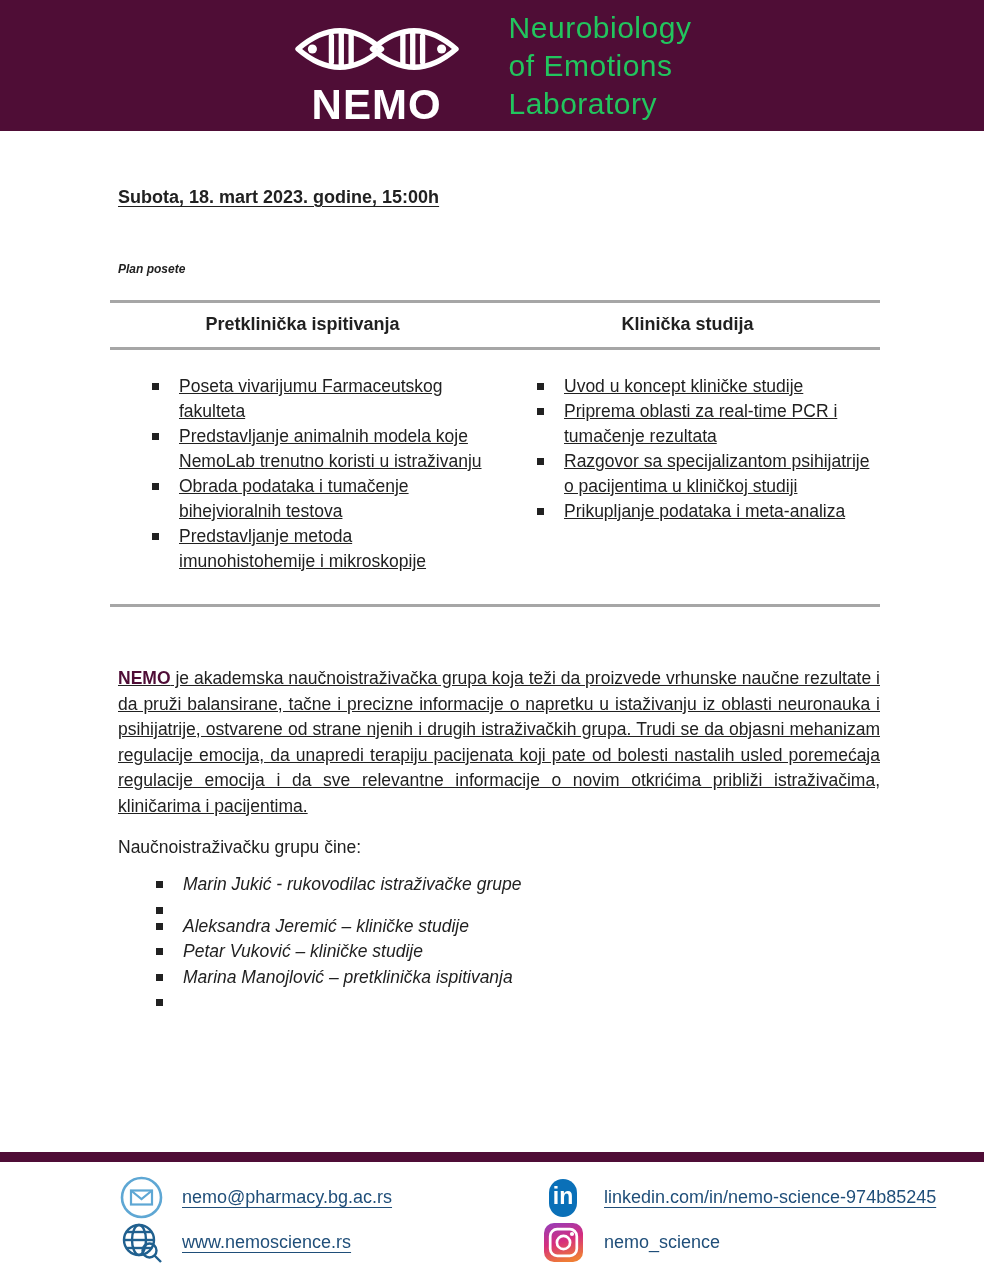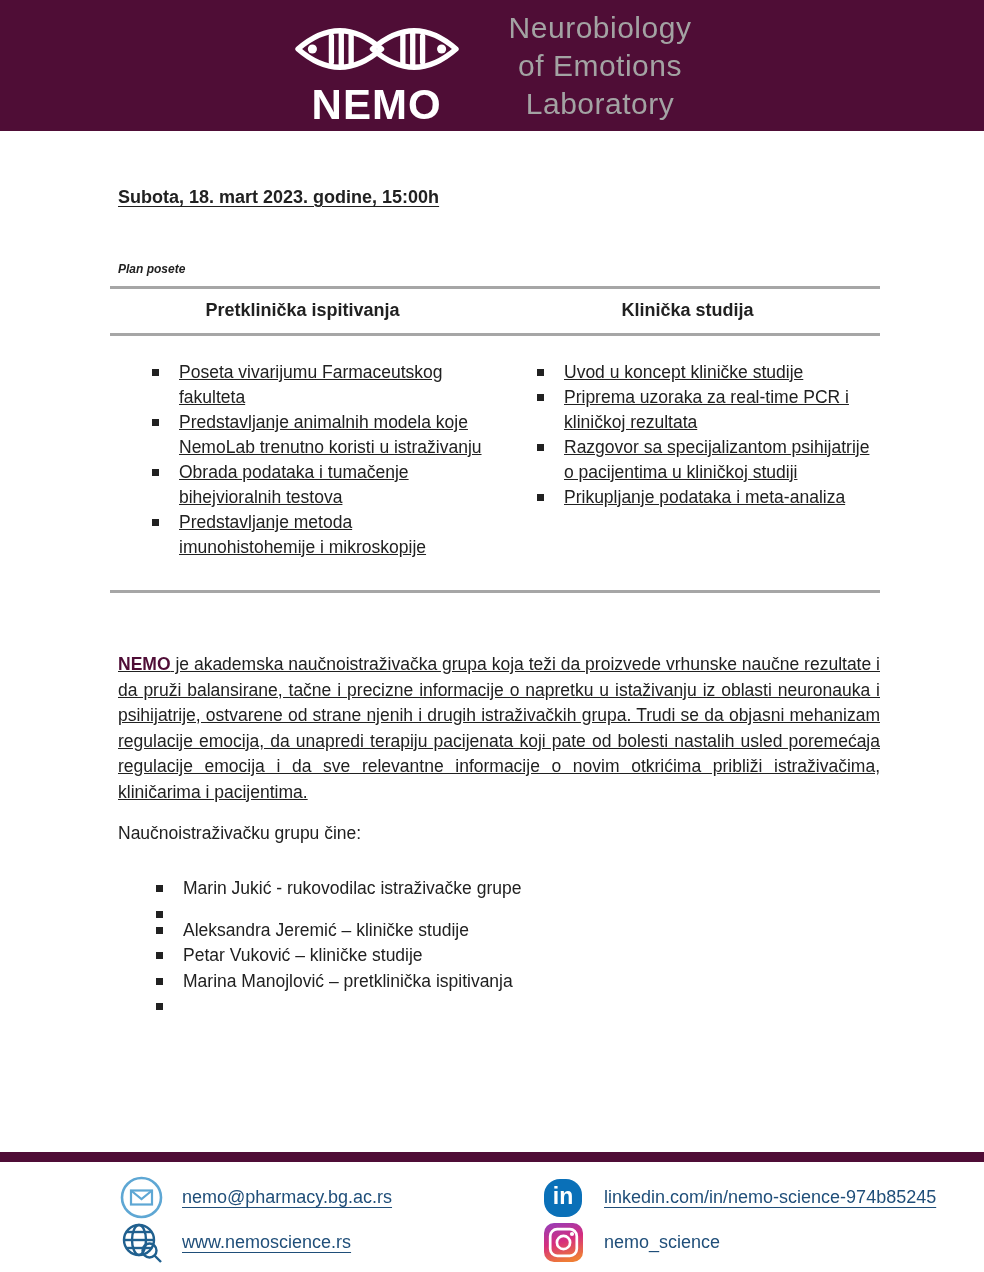--- a/index.html
+++ b/index.html
@@ -29,45 +29,45 @@
   .logo-block svg { display: block; }
   .logo-word {
     color: #ffffff;
     font-size: 42px;
     font-weight: 700;
     letter-spacing: 1px;
     line-height: 40px;
     margin-top: -2px;
   }
   .lab-name {
-    color: #a3a3a3;
+    color: #22c55e;
     font-size: 30px;
     font-weight: 400;
-    text-align: center;
+    text-align: left;
     line-height: 38px;
     letter-spacing: 0.5px;
   }
 
   
   .main { padding: 0 104px 0 118px; }
   .date-line {
     margin-top: 56px;
     font-size: 18px;
     font-weight: 700;
     text-decoration: underline;
     text-underline-offset: 3px;
   }
   .plan-title {
     margin-top: 54px;
     font-size: 12px;
     font-weight: 700;
     font-style: italic;
   }
 
-  .plan-table { margin: 10px 0 0 -8px; width: 770px; border-top: 3px solid #a6a6a6; }
+  .plan-table { margin: 24px 0 0 -8px; width: 770px; border-top: 3px solid #a6a6a6; }
   .thead { display: flex; border-bottom: 3px solid #a6a6a6; padding: 11px 0 12px; }
   .th { width: 50%; text-align: center; font-size: 18px; font-weight: 700; }
   .tbody { display: flex; padding: 24px 0 30px; text-decoration: underline; }
   .tcell { width: 50%; }
 
   ul.bullets { list-style: none; }
   .tcell ul.bullets { padding: 0 8px 0 42px; }
   ul.bullets li {
     display: flex;
     font-size: 17.5px;
@@ -82,42 +82,42 @@
 
   .about {
     margin-top: 59px;
     font-size: 17.5px;
     line-height: 25.5px;
     text-align: justify;
     text-decoration: underline;
   }
   .nemo-word { color: #4f0d36; font-weight: 700; }
   .team-intro { margin-top: 18px; font-size: 17.5px; }
-  ul.team { list-style: none; margin-top: 32px; padding-left: 38px; }
+  ul.team { list-style: none; margin-top: 14px; padding-left: 38px; font-style: italic; }
   ul.team li { display: flex; font-size: 17.5px; line-height: 25.5px; }
   ul.team .sq { margin-top: 9px; }
 
   
   .footer { position: absolute; left: 0; right: 0; bottom: 0; }
   .footer-bar { height: 10px; background: #4f0d36; }
   .contacts { display: flex; padding: 13px 0 7px 116px; }
   .contact-col { display: flex; flex-direction: column; }
   .contact-col.left { width: 422px; }
   .contact-row { display: flex; align-items: center; height: 45px; }
   .icon-cell { width: 50px; display: flex; align-items: center; justify-content: center; flex: none; }
   .contact-link {
     margin-left: 16px;
     font-size: 18px;
     color: #1f4e79;
     text-decoration: underline;
     text-underline-offset: 4px;
   }
   .contact-text { margin-left: 16px; font-size: 18px; color: #1f4e79; text-decoration: none; }
   .li-badge {
-    width: 38px; height: 38px;
+    width: 28px; height: 38px;
     background: #0a70b8;
     border-radius: 16px;
     color: #ffffff;
     font-weight: 700;
     font-size: 23px;
     display: flex; align-items: center; justify-content: center;
     line-height: 1;
     padding-bottom: 3px;
   }
 </style>
@@ -185,21 +185,21 @@
           </ul>
         </div>
         <div class="tcell">
           <ul class="bullets">
             <li>
                 <span class="sq"></span>
                 <span>Uvod u koncept kliničke studije</span>
               </li>
             <li>
                 <span class="sq"></span>
-                <span>Priprema uzoraka za real-time PCR i kliničkoj rezultata</span>
+                <span>Priprema oblasti za real-time PCR i tumačenje rezultata</span>
               </li>
             <li>
                 <span class="sq"></span>
                 <span>Razgovor sa specijalizantom psihijatrije o pacijentima u kliničkoj studiji</span>
               </li>
             <li>
                 <span class="sq"></span>
                 <span>Prikupljanje podataka i meta-analiza</span>
               </li>
           </ul>

